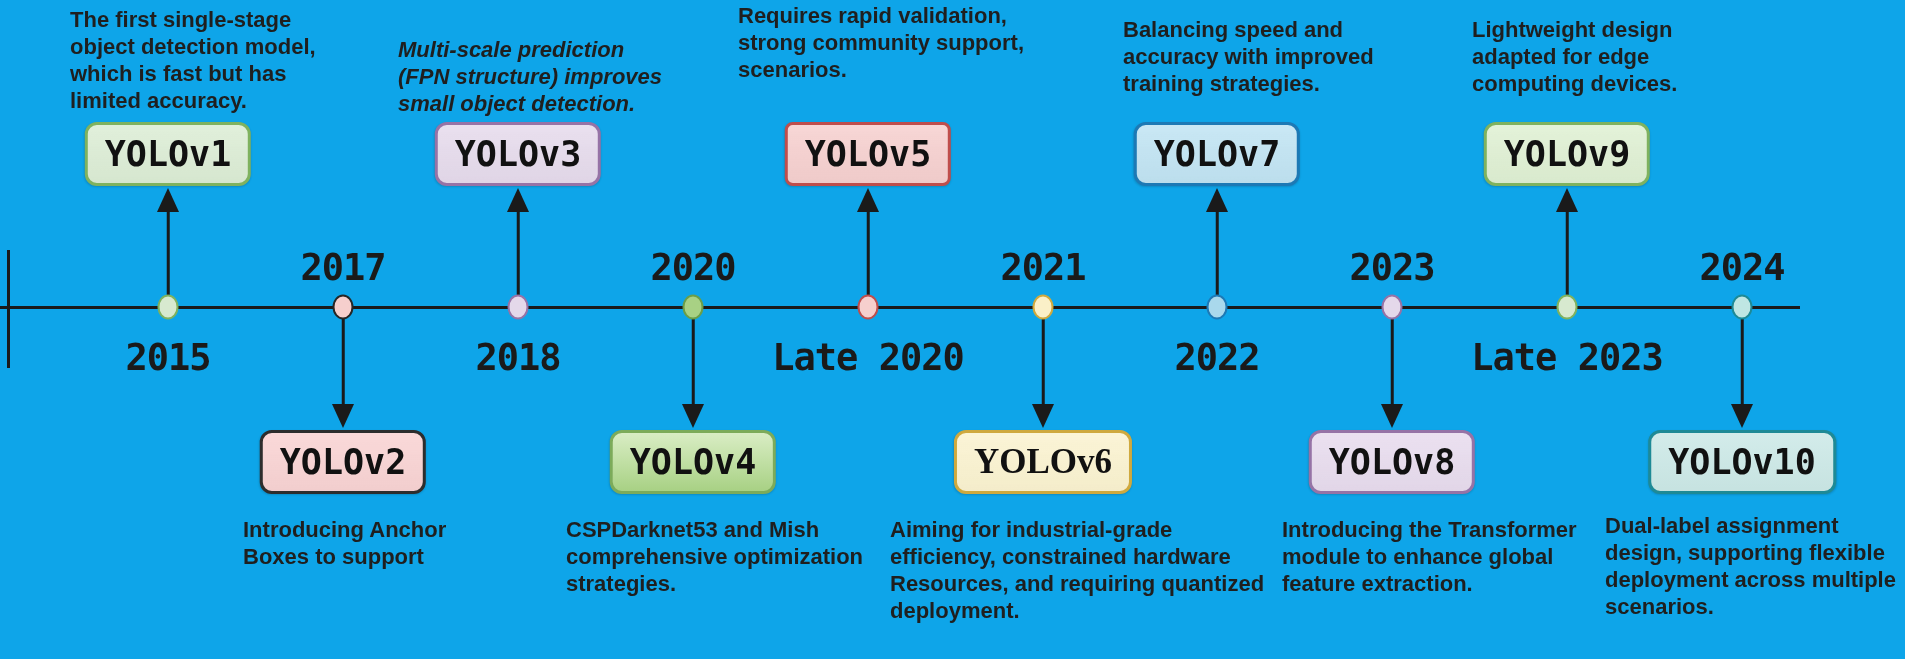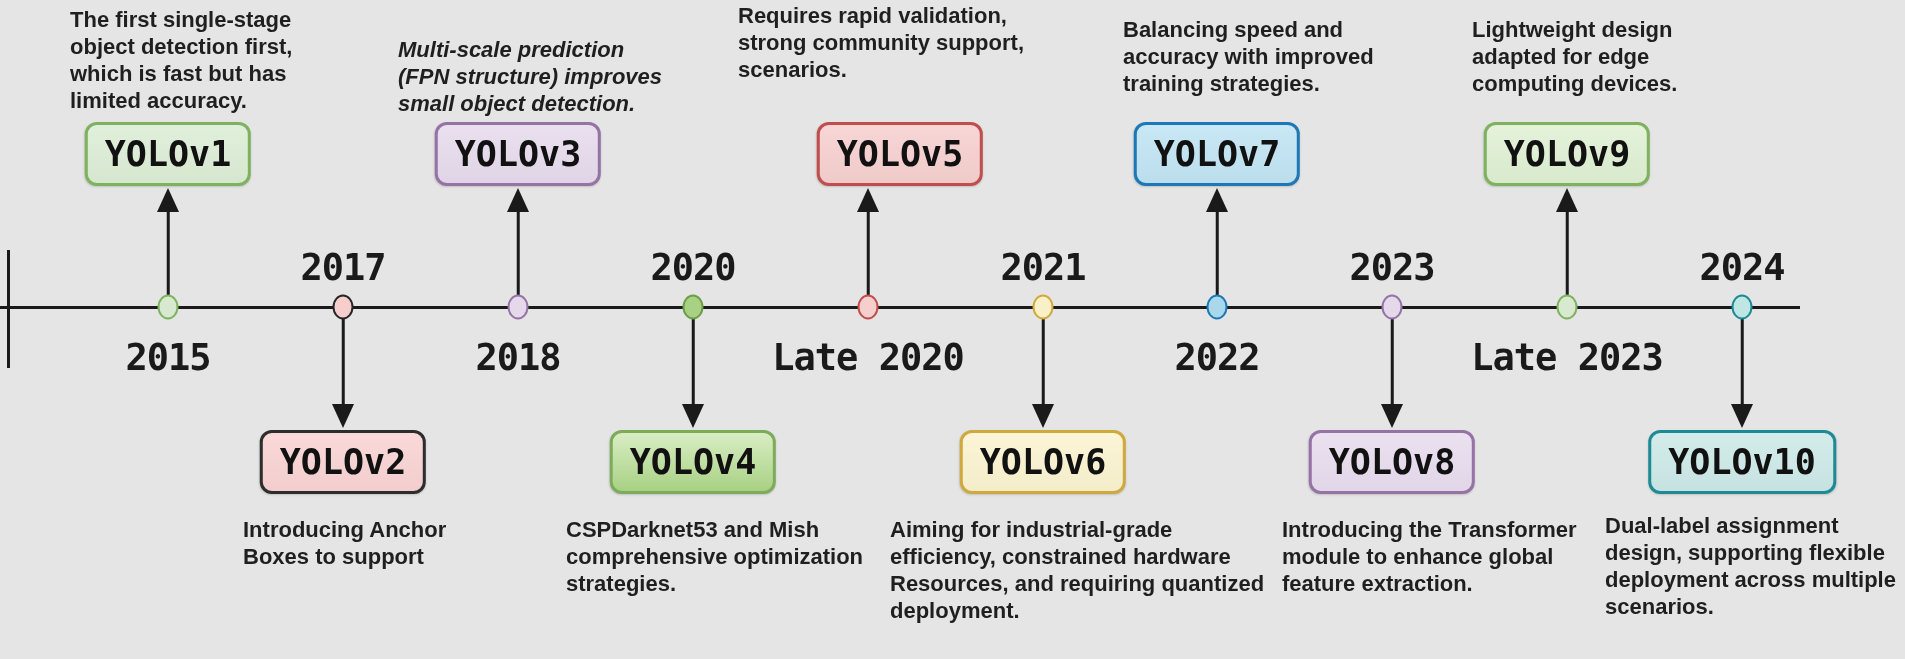--- a/index.html
+++ b/index.html
@@ -1,18 +1,18 @@
 <!DOCTYPE html>
 <html><head>
 <meta charset="utf-8">
 <style>
   html,body { margin:0; padding:0; background:#ffffff; }
   #canvas {
     position:relative; width:1905px; height:659px;
-    background:#e5e5e5; overflow:hidden;
+    background:#0ea5e9; overflow:hidden;
     font-family:"Liberation Sans", sans-serif;
   }
   .axis-line {
     position:absolute; left:0; top:306px; width:1800px; height:3px;
     background:#1a1a1a;
   }
   .axis-tick {
     position:absolute; left:7px; top:250px; width:3px; height:118px;
     background:#1a1a1a;
   }
@@ -68,21 +68,21 @@
 </style>
 </head>
 <body>
 
 <div id="canvas">
   <div class="axis-line"></div>
   <div class="axis-tick"></div>
   <div id="items">
       <div class="desc" style="left: 70px; top: 6px;">
         <div class="desc-line">The first single-stage</div>
-        <div class="desc-line">object detection first,</div>
+        <div class="desc-line">object detection model,</div>
         <div class="desc-line">which is fast but has</div>
         <div class="desc-line">limited accuracy.</div>
       </div>
       <div class="badge above" style="left: 168px; border-color: rgb(127, 178, 95); background: linear-gradient(rgba(255, 255, 255, 0.133), rgba(0, 0, 0, 0.027)), rgb(220, 237, 213);">YOLOv1</div>
       <div class="arrow up" style="left: 168px;">
         <div class="shaft"></div>
         <div class="head"></div>
       </div>
       <div class="year below" style="left: 168px;">2015</div>
       <div class="dot" style="left: 168px; top: 307px; background: rgb(215, 233, 207); border-color: rgb(127, 178, 95);"></div>
@@ -119,34 +119,34 @@
         <div class="shaft"></div>
         <div class="head"></div>
       </div>
       <div class="year above" style="left: 693px;">2020</div>
       <div class="dot" style="left: 693px; top: 307px; background: rgb(168, 209, 132); border-color: rgb(106, 158, 73);"></div>
       <div class="desc" style="left: 738px; top: 2px;">
         <div class="desc-line">Requires rapid validation,</div>
         <div class="desc-line">strong community support,</div>
         <div class="desc-line">scenarios.</div>
       </div>
-      <div class="badge above" style="left: 900px; border-color: rgb(191, 78, 76); background: linear-gradient(rgba(255, 255, 255, 0.133), rgba(0, 0, 0, 0.027)), rgb(246, 208, 207);">YOLOv5</div>
+      <div class="badge above" style="left: 868px; border-color: rgb(191, 78, 76); background: linear-gradient(rgba(255, 255, 255, 0.133), rgba(0, 0, 0, 0.027)), rgb(246, 208, 207); border-radius: 8px;">YOLOv5</div>
       <div class="arrow up" style="left: 868px;">
         <div class="shaft"></div>
         <div class="head"></div>
       </div>
       <div class="year below" style="left: 868px;">Late 2020</div>
       <div class="dot" style="left: 868px; top: 307px; background: rgb(246, 207, 205); border-color: rgb(191, 78, 76);"></div>
       <div class="desc" style="left: 890px; top: 516px;">
         <div class="desc-line">Aiming for industrial-grade</div>
         <div class="desc-line">efficiency, constrained hardware</div>
         <div class="desc-line">Resources, and requiring quantized</div>
         <div class="desc-line">deployment.</div>
       </div>
-      <div class="badge below" style="left: 1043px; border-color: rgb(207, 169, 62); background: linear-gradient(rgba(255, 255, 255, 0.133), rgba(0, 0, 0, 0.027)), rgb(251, 243, 208);">YOLOv6</div>
+      <div class="badge below" style="left: 1043px; border-color: rgb(207, 169, 62); background: linear-gradient(rgba(255, 255, 255, 0.133), rgba(0, 0, 0, 0.027)), rgb(251, 243, 208); font-family: Liberation Serif, serif;">YOLOv6</div>
       <div class="arrow down" style="left: 1043px;">
         <div class="shaft"></div>
         <div class="head"></div>
       </div>
       <div class="year above" style="left: 1043px;">2021</div>
       <div class="dot" style="left: 1043px; top: 307px; background: rgb(250, 240, 200); border-color: rgb(207, 169, 62);"></div>
       <div class="desc" style="left: 1123px; top: 16px;">
         <div class="desc-line">Balancing speed and</div>
         <div class="desc-line">accuracy with improved</div>
         <div class="desc-line">training strategies.</div>

